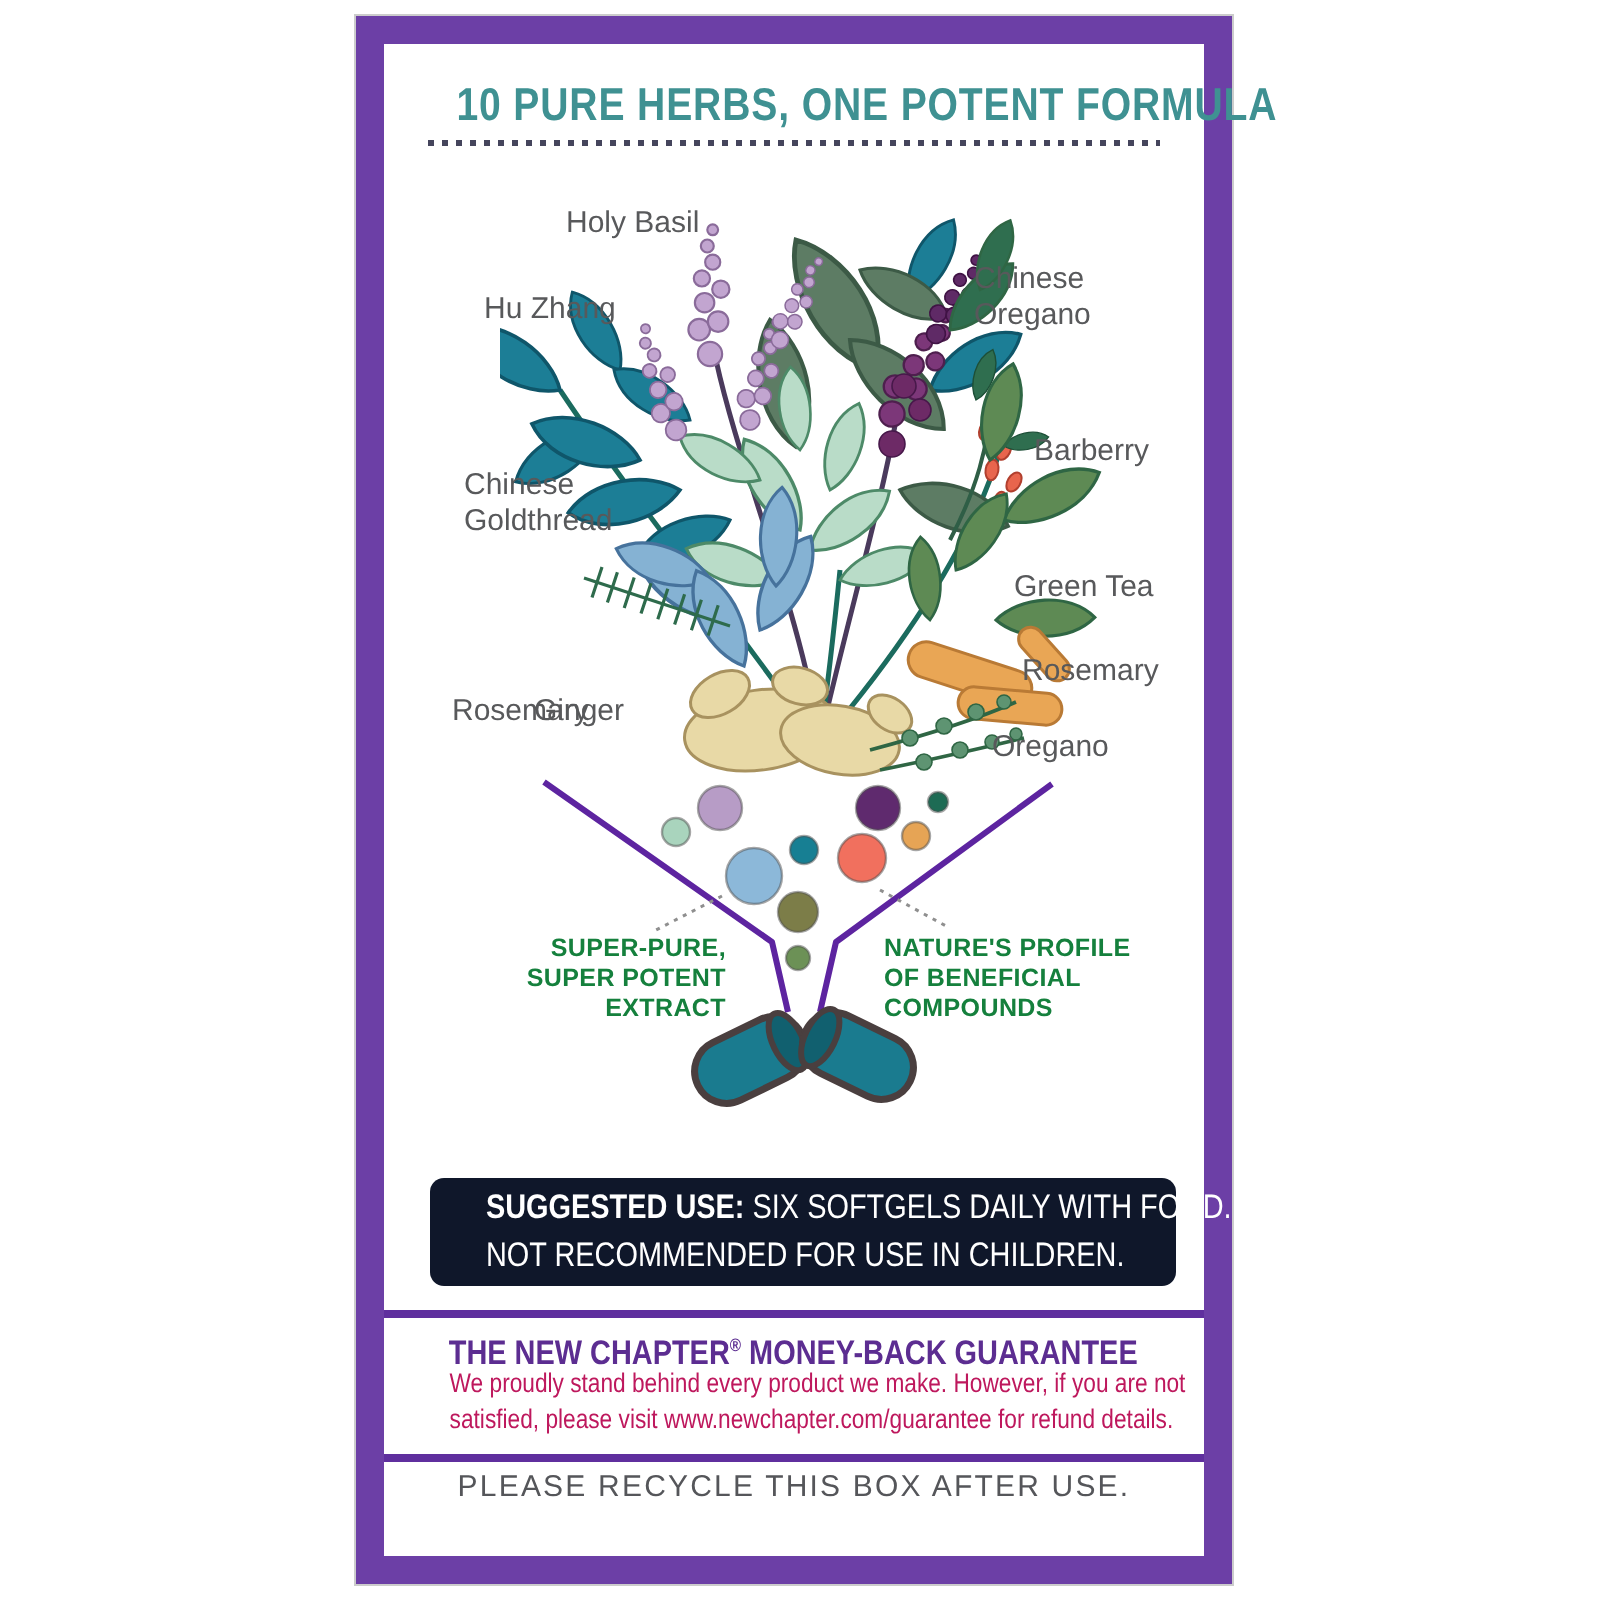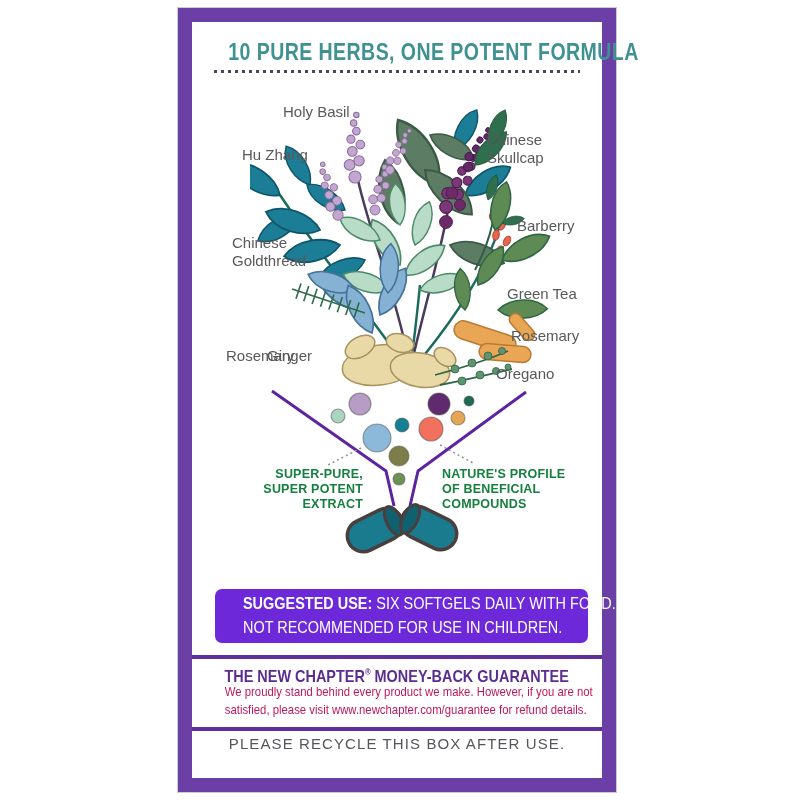--- a/index.html
+++ b/index.html
@@ -31,21 +31,21 @@
 
   .bouquet{position:absolute;left:58px;top:53px;width:320px;height:320px;}
   .funnel{position:absolute;left:0;top:338px;width:410px;height:220px;}
 
   .funnel-label{position:absolute;top:445px;color:#15803d;font-weight:bold;font-size:12.5px;
         line-height:1.2;white-space:pre-line;letter-spacing:0.2px;}
   .funnel-label.left{right:239px;text-align:right;}
   .funnel-label.right{left:250px;text-align:left;}
 
   
-  .banner{position:absolute;left:23px;top:567px;width:373px;height:54px;background:#6d28d9;
+  .banner{position:absolute;left:23px;top:567px;width:373px;height:54px;background:#0f172a;
         border-radius:7px;color:#ffffff;display:flex;flex-direction:column;justify-content:center;
         text-align:center;font-size:17px;line-height:1.42;}
   .banner .line{white-space:nowrap;transform:scaleX(0.85);transform-origin:center;}
   .banner b{font-weight:bold;}
 
   .divider{position:absolute;left:0;right:0;height:4px;background:#5f2f9e;}
   .divider.d1{top:633px;}
   .divider.d2{top:705px;}
 
   
@@ -221,21 +221,21 @@
               <circle cx="212" cy="306" r="4"></circle>
               <circle cx="230" cy="300" r="4"></circle>
             <circle cx="246" cy="296" r="3.5"></circle>
               <circle cx="258" cy="292" r="3"></circle>
           </g>
         </g>
       </svg>
 
       <div class="herb-label hl-holy-basil">Holy Basil</div>
       <div class="herb-label hl-hu-zhang">Hu Zhang</div>
-      <div class="herb-label hl-skullcap">Chinese Skullcap</div>
+      <div class="herb-label hl-skullcap">Chinese Oregano</div>
       <div class="herb-label hl-goldthread">Chinese Goldthread</div>
       <div class="herb-label hl-barberry">Barberry</div>
       <div class="herb-label hl-rosemary">Rosemary</div>
       <div class="herb-label hl-green-tea">Green Tea</div>
       <div class="herb-label hl-turmeric">Rosemary</div>
       <div class="herb-label hl-ginger">Ginger</div>
       <div class="herb-label hl-oregano">Oregano</div>
 
       <svg class="funnel" viewBox="0 0 410 220" aria-hidden="true">
         <g stroke="#5d24a0" stroke-width="3" fill="none" stroke-linejoin="round">

